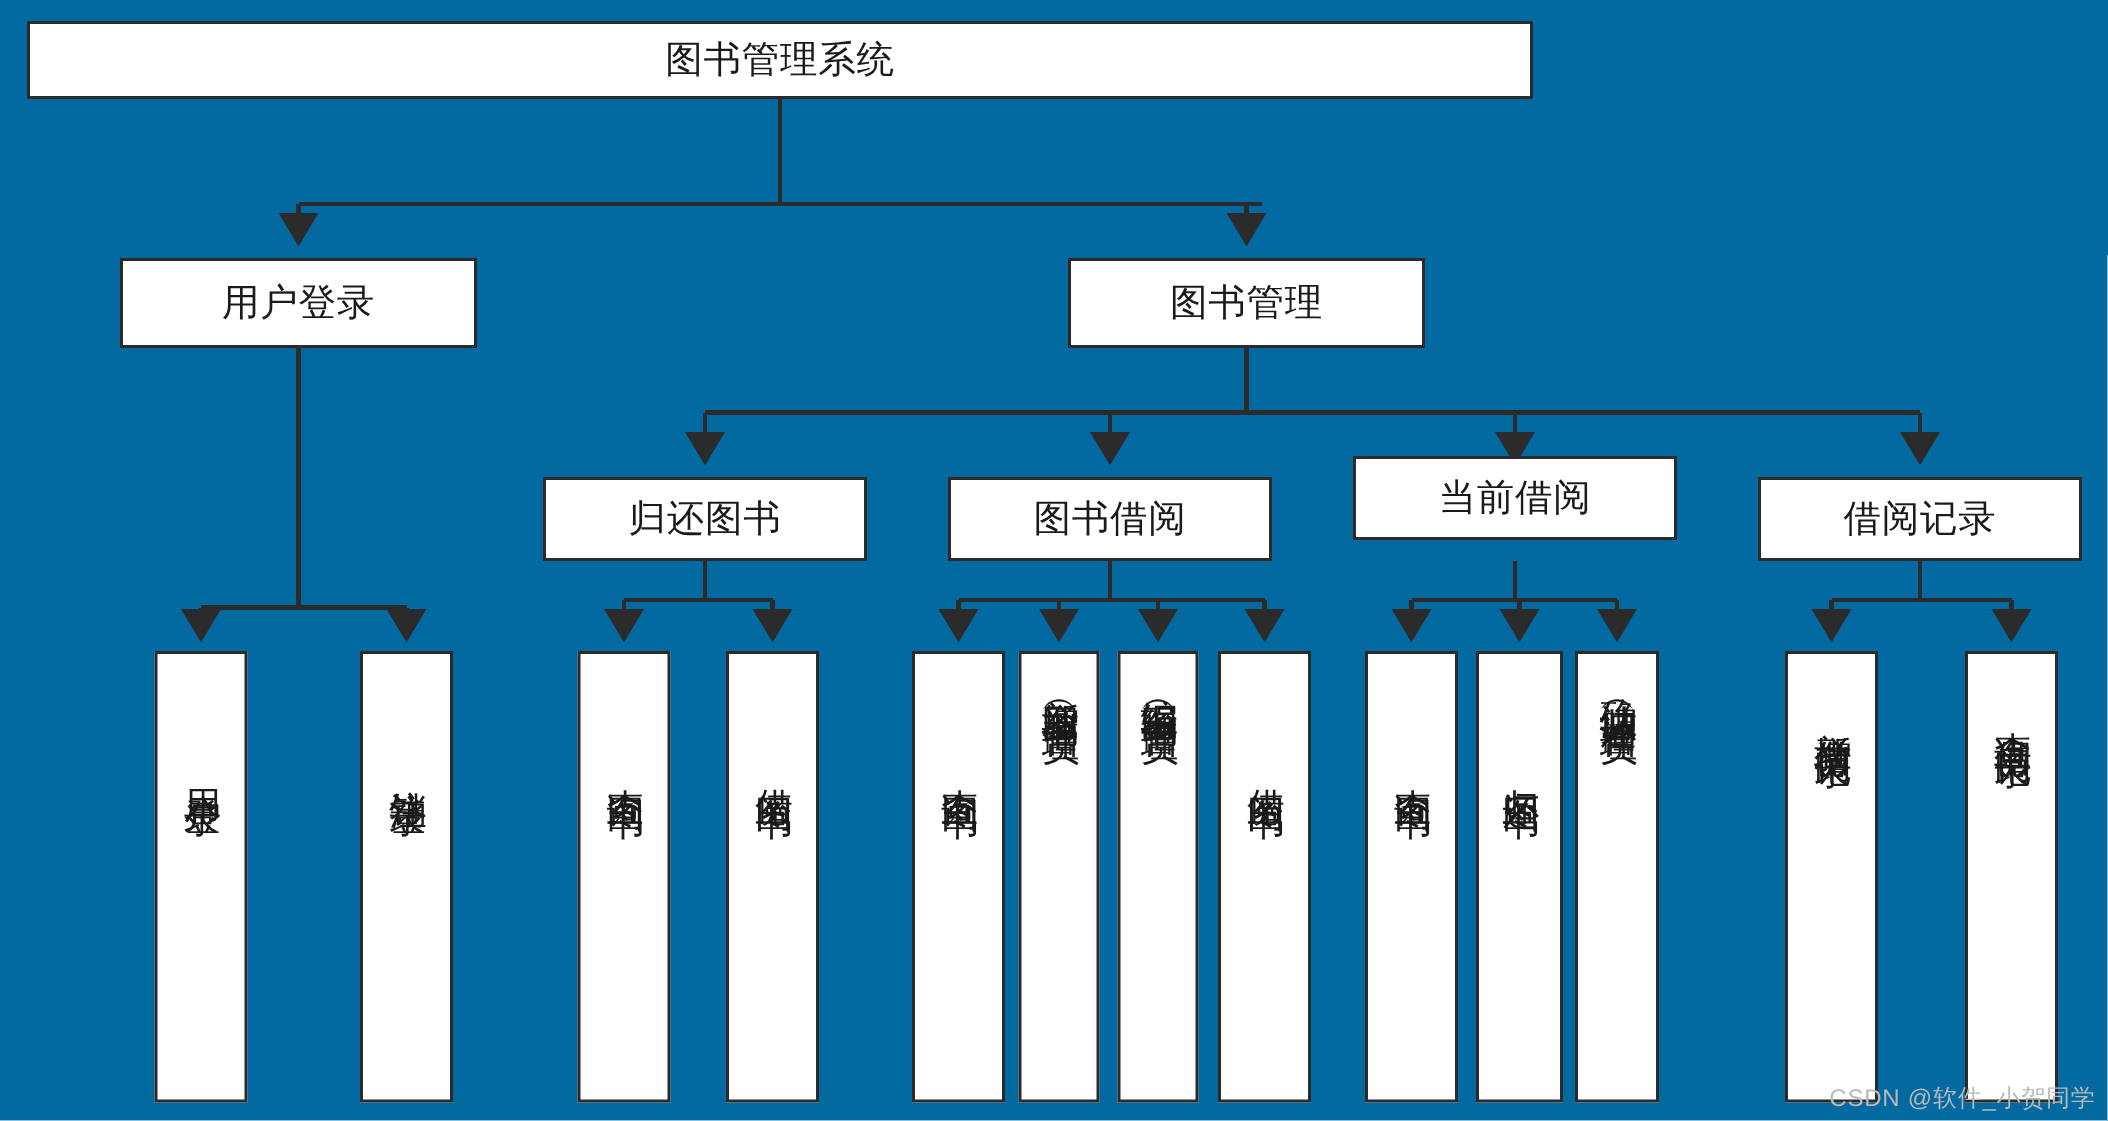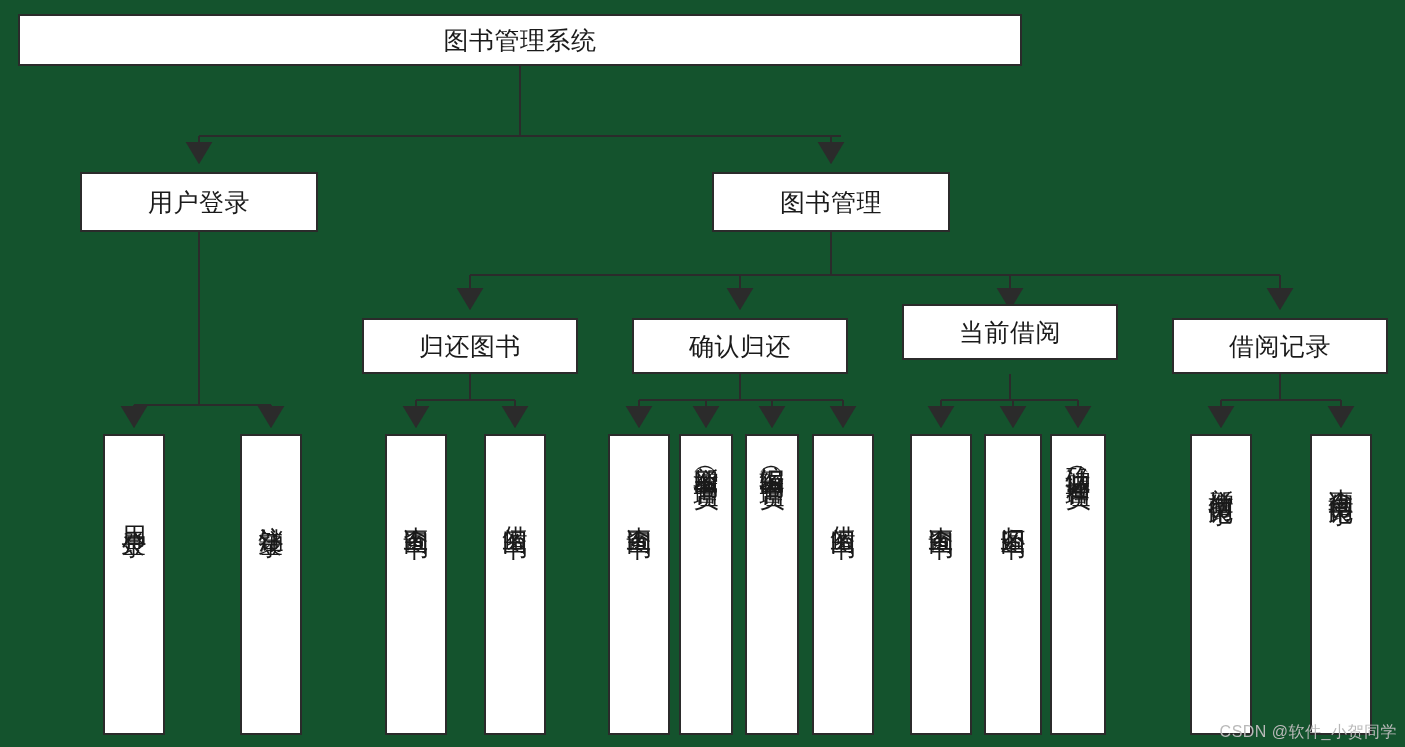--- a/index.html
+++ b/index.html
@@ -8,21 +8,21 @@
     padding: 0;
     background: #ffffff;
   }
   body {
     font-family: "Liberation Sans", "DejaVu Sans", sans-serif;
   }
   #canvas {
     position: relative;
     width: 1405px;
     height: 747px;
-    background: #14532d;
+    background: #0369a1;
     overflow: hidden;
   }
   #edges {
     position: absolute;
     left: 0;
     top: 0;
     width: 1405px;
     height: 747px;
     pointer-events: none;
   }
@@ -133,21 +133,21 @@
     <span class="label">用户登录</span>
   </div>
   <div class="node horiz" style="left:712px; top:172px; width:238px; height:60px;">
     <span class="label">图书管理</span>
   </div>
 
   <div class="node horiz" style="left:362px; top:318px; width:216px; height:56px;">
     <span class="label">归还图书</span>
   </div>
   <div class="node horiz" style="left:632px; top:318px; width:216px; height:56px;">
-    <span class="label">确认归还</span>
+    <span class="label">图书借阅</span>
   </div>
   <div class="node horiz" style="left:902px; top:304px; width:216px; height:56px;">
     <span class="label">当前借阅</span>
   </div>
   <div class="node horiz" style="left:1172px; top:318px; width:216px; height:56px;">
     <span class="label">借阅记录</span>
   </div>
 
   <div class="node vert" style="left:103px; top:434px; width:62px; height:301px; padding-top:70px;">
     <span class="label">用户登录</span>

